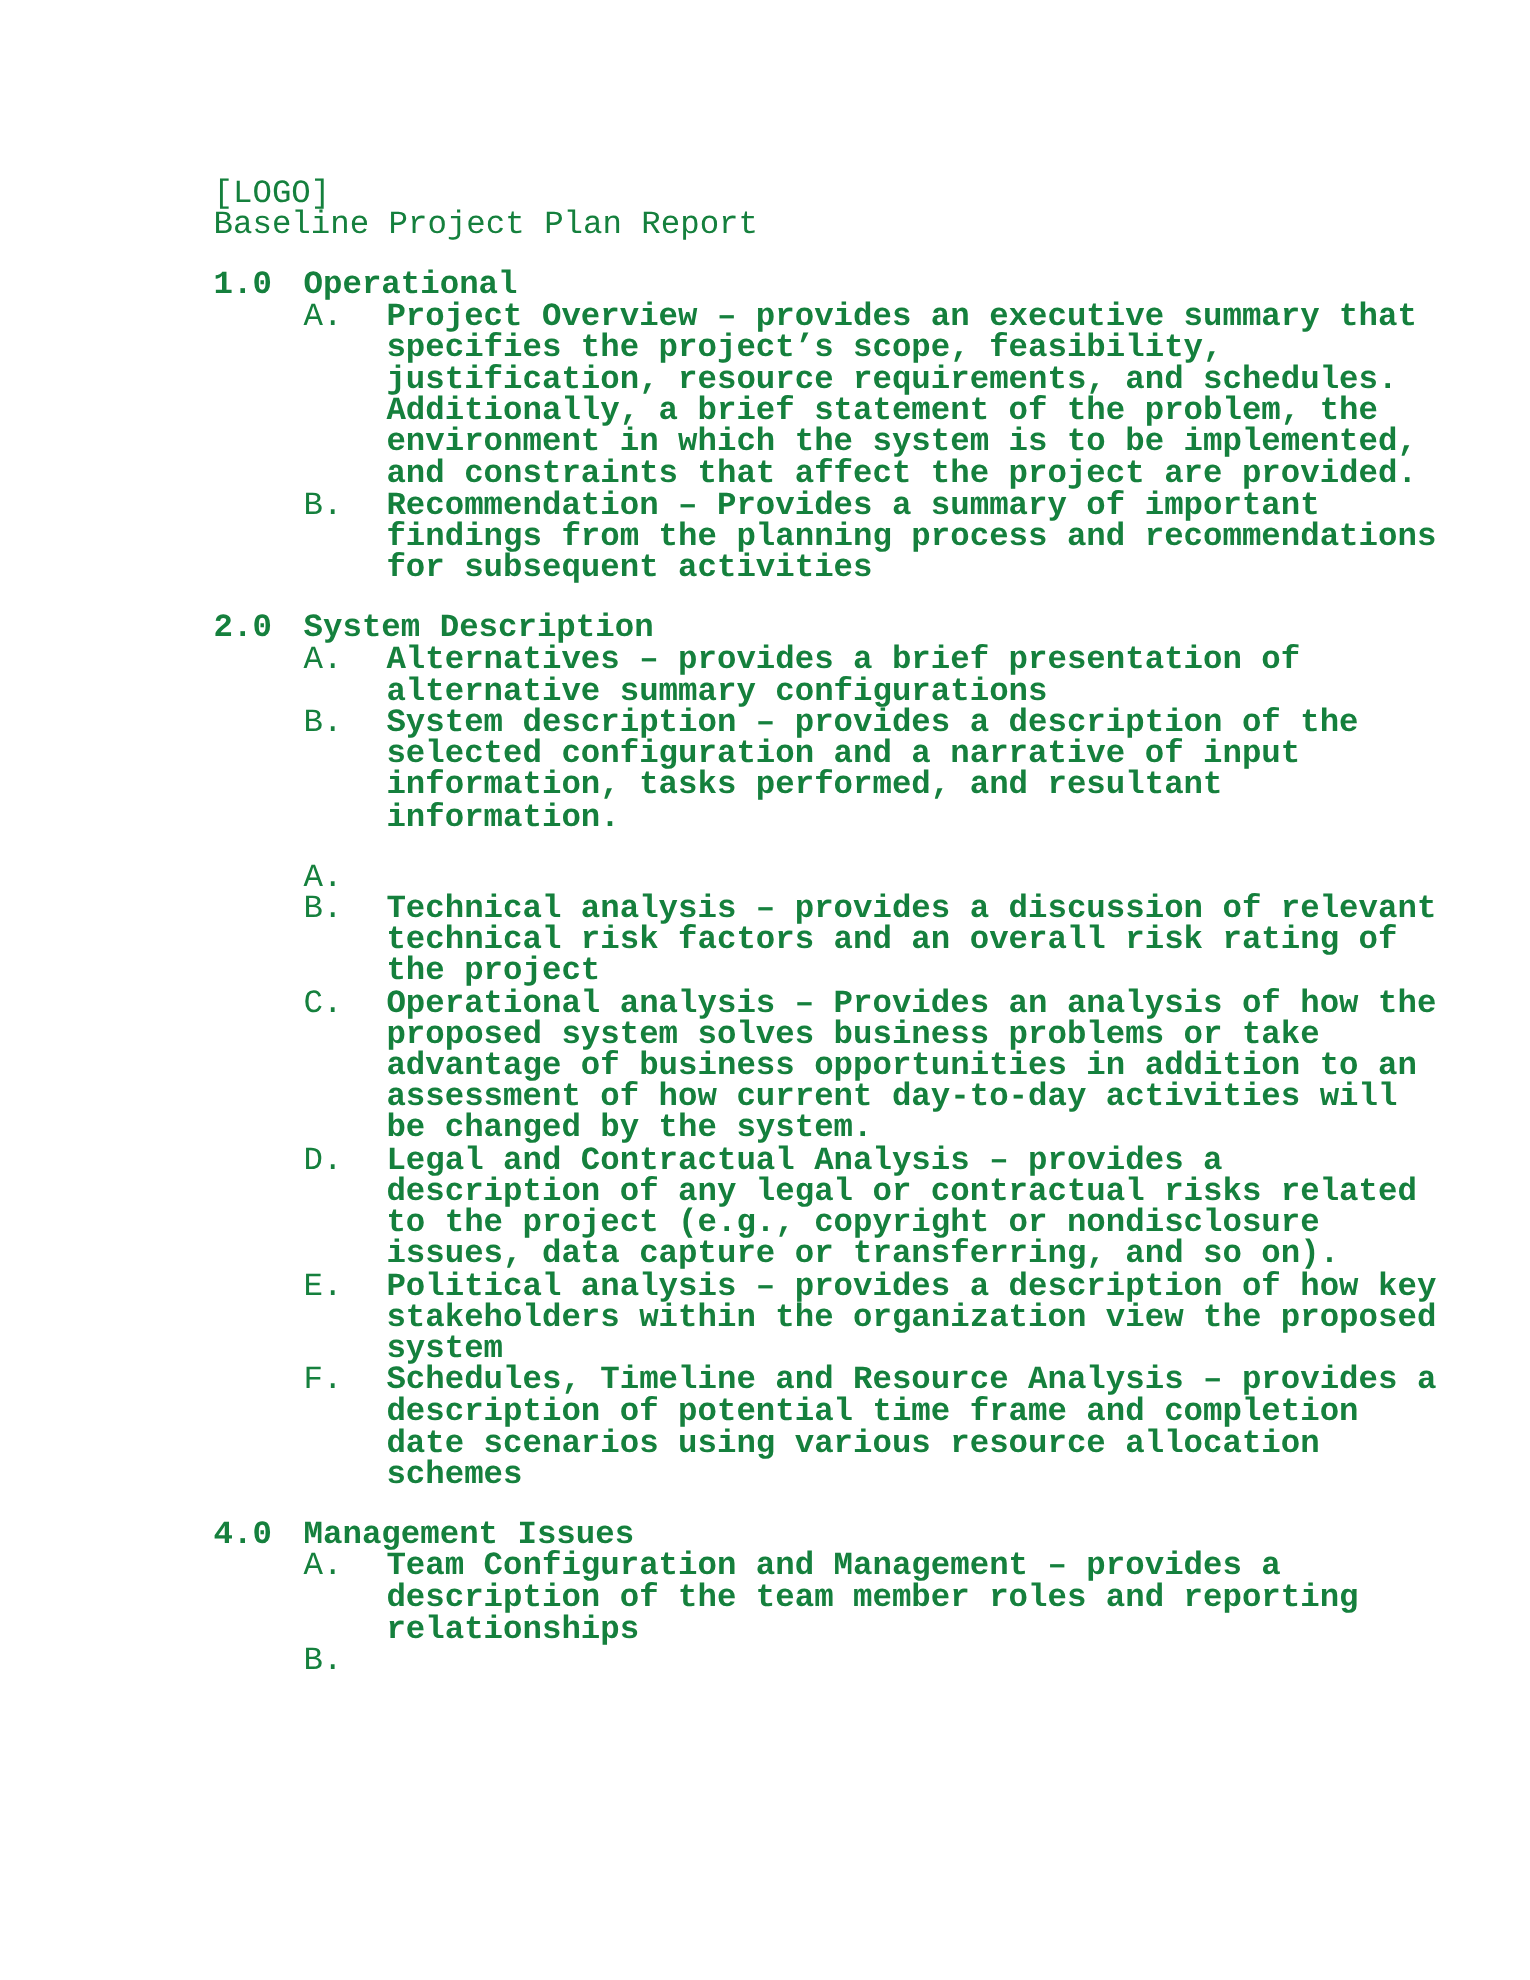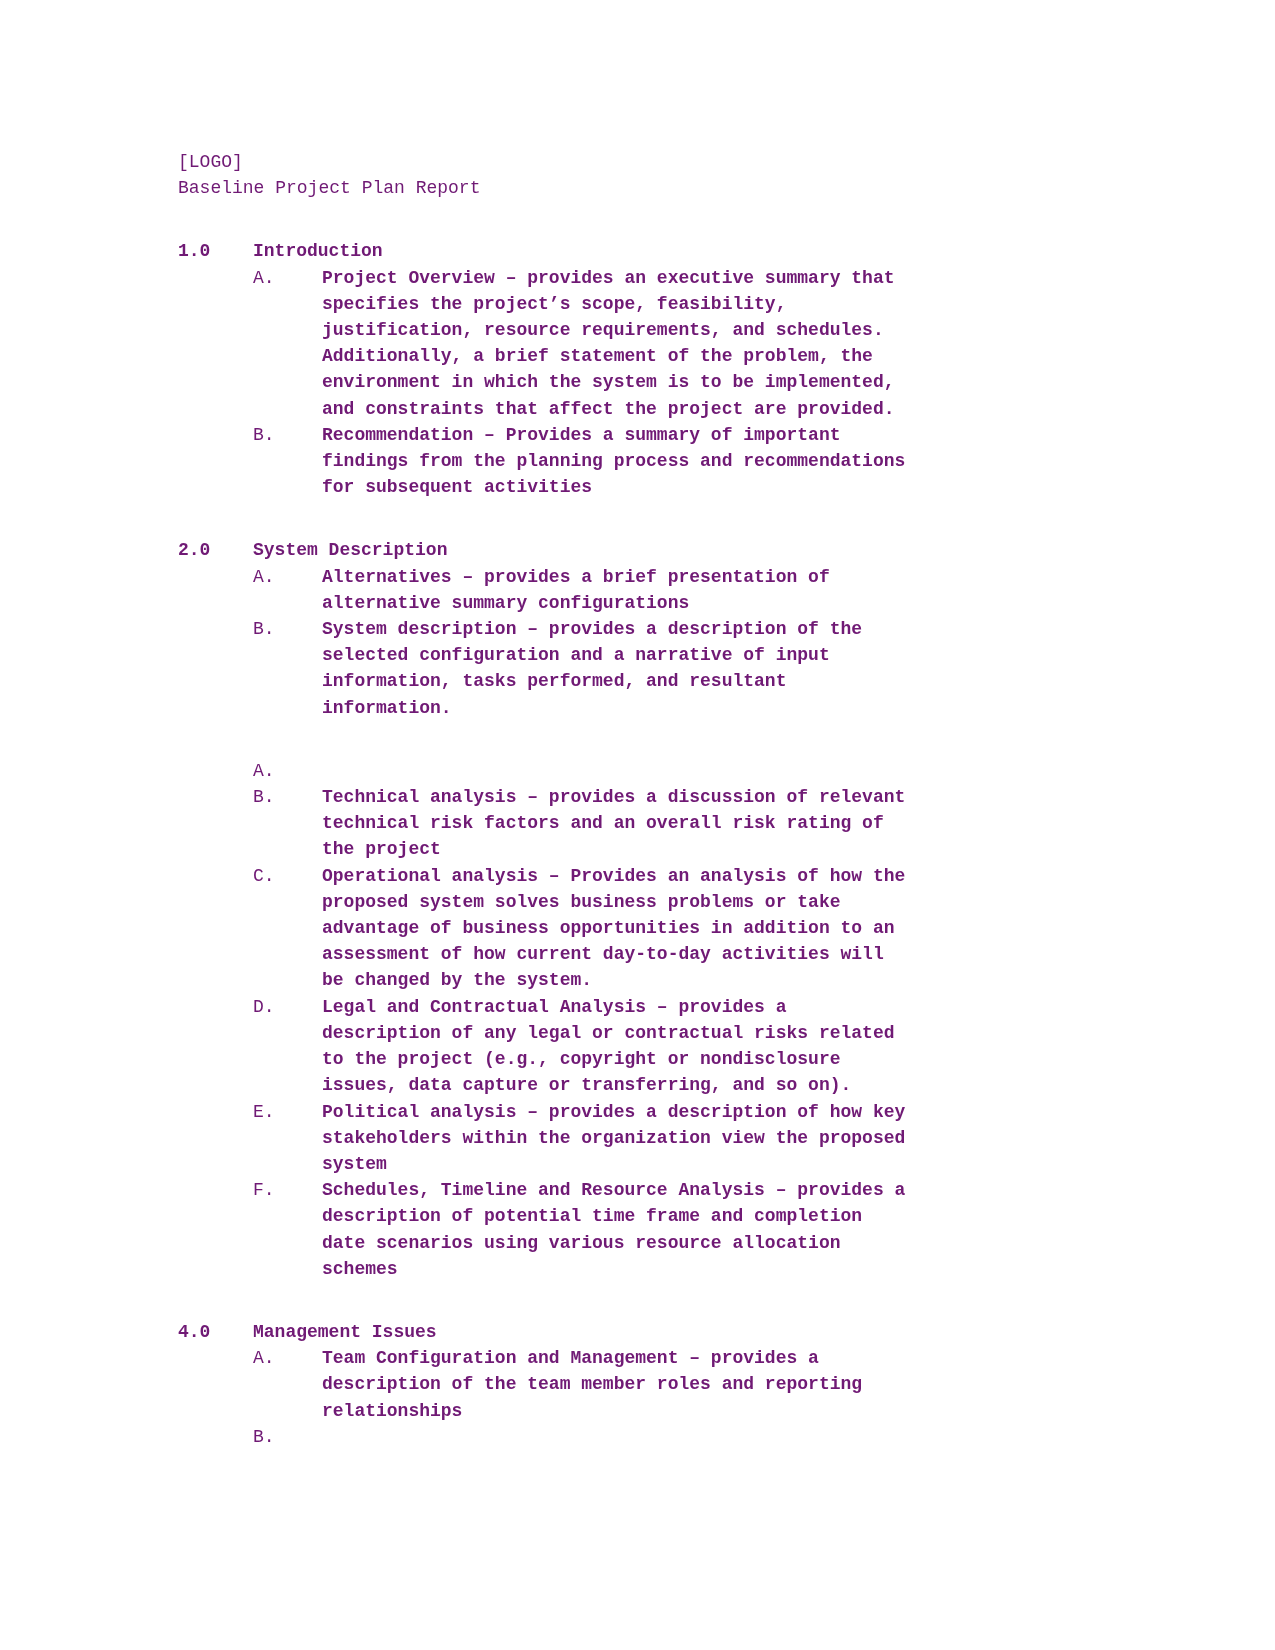--- a/index.html
+++ b/index.html
@@ -5,33 +5,33 @@
   html, body {
     margin: 0;
     padding: 0;
     background: #ffffff;
   }
   .page {
     position: relative;
     width: 1275px;
     height: 1650px;
     background: #ffffff;
-    color: #701a75;
+    color: #15803d;
     font-family: "Liberation Mono", "DejaVu Sans Mono", monospace;
-    font-size: 18px;
+    font-size: 27px;
     line-height: 26.2px;
     box-sizing: border-box;
     padding: 149px 0 0 178px;
     overflow: hidden;
   }
   .doc-header div {
     white-space: pre;
   }
   .section {
-    margin-top: 37px;
+    margin-top: 24px;
   }
   .section-head {
     display: flex;
     font-weight: bold;
   }
   .sec-num {
     width: 75px;
     flex-shrink: 0;
   }
   .item {
@@ -53,21 +53,21 @@
 <div class="page">
 
   <div class="doc-header">
     <div>[LOGO]</div>
     <div>Baseline Project Plan Report</div>
   </div>
 
   <div class="section">
     <div class="section-head">
       <span class="sec-num">1.0</span>
-      <span class="sec-title">Introduction</span>
+      <span class="sec-title">Operational</span>
     </div>
     <div class="item">
       <span class="item-letter">A.</span>
       <span class="item-text">Project Overview – provides an executive summary that
 specifies the project’s scope, feasibility,
 justification, resource requirements, and schedules.
 Additionally, a brief statement of the problem, the
 environment in which the system is to be implemented,
 and constraints that affect the project are provided.</span>
     </div>

